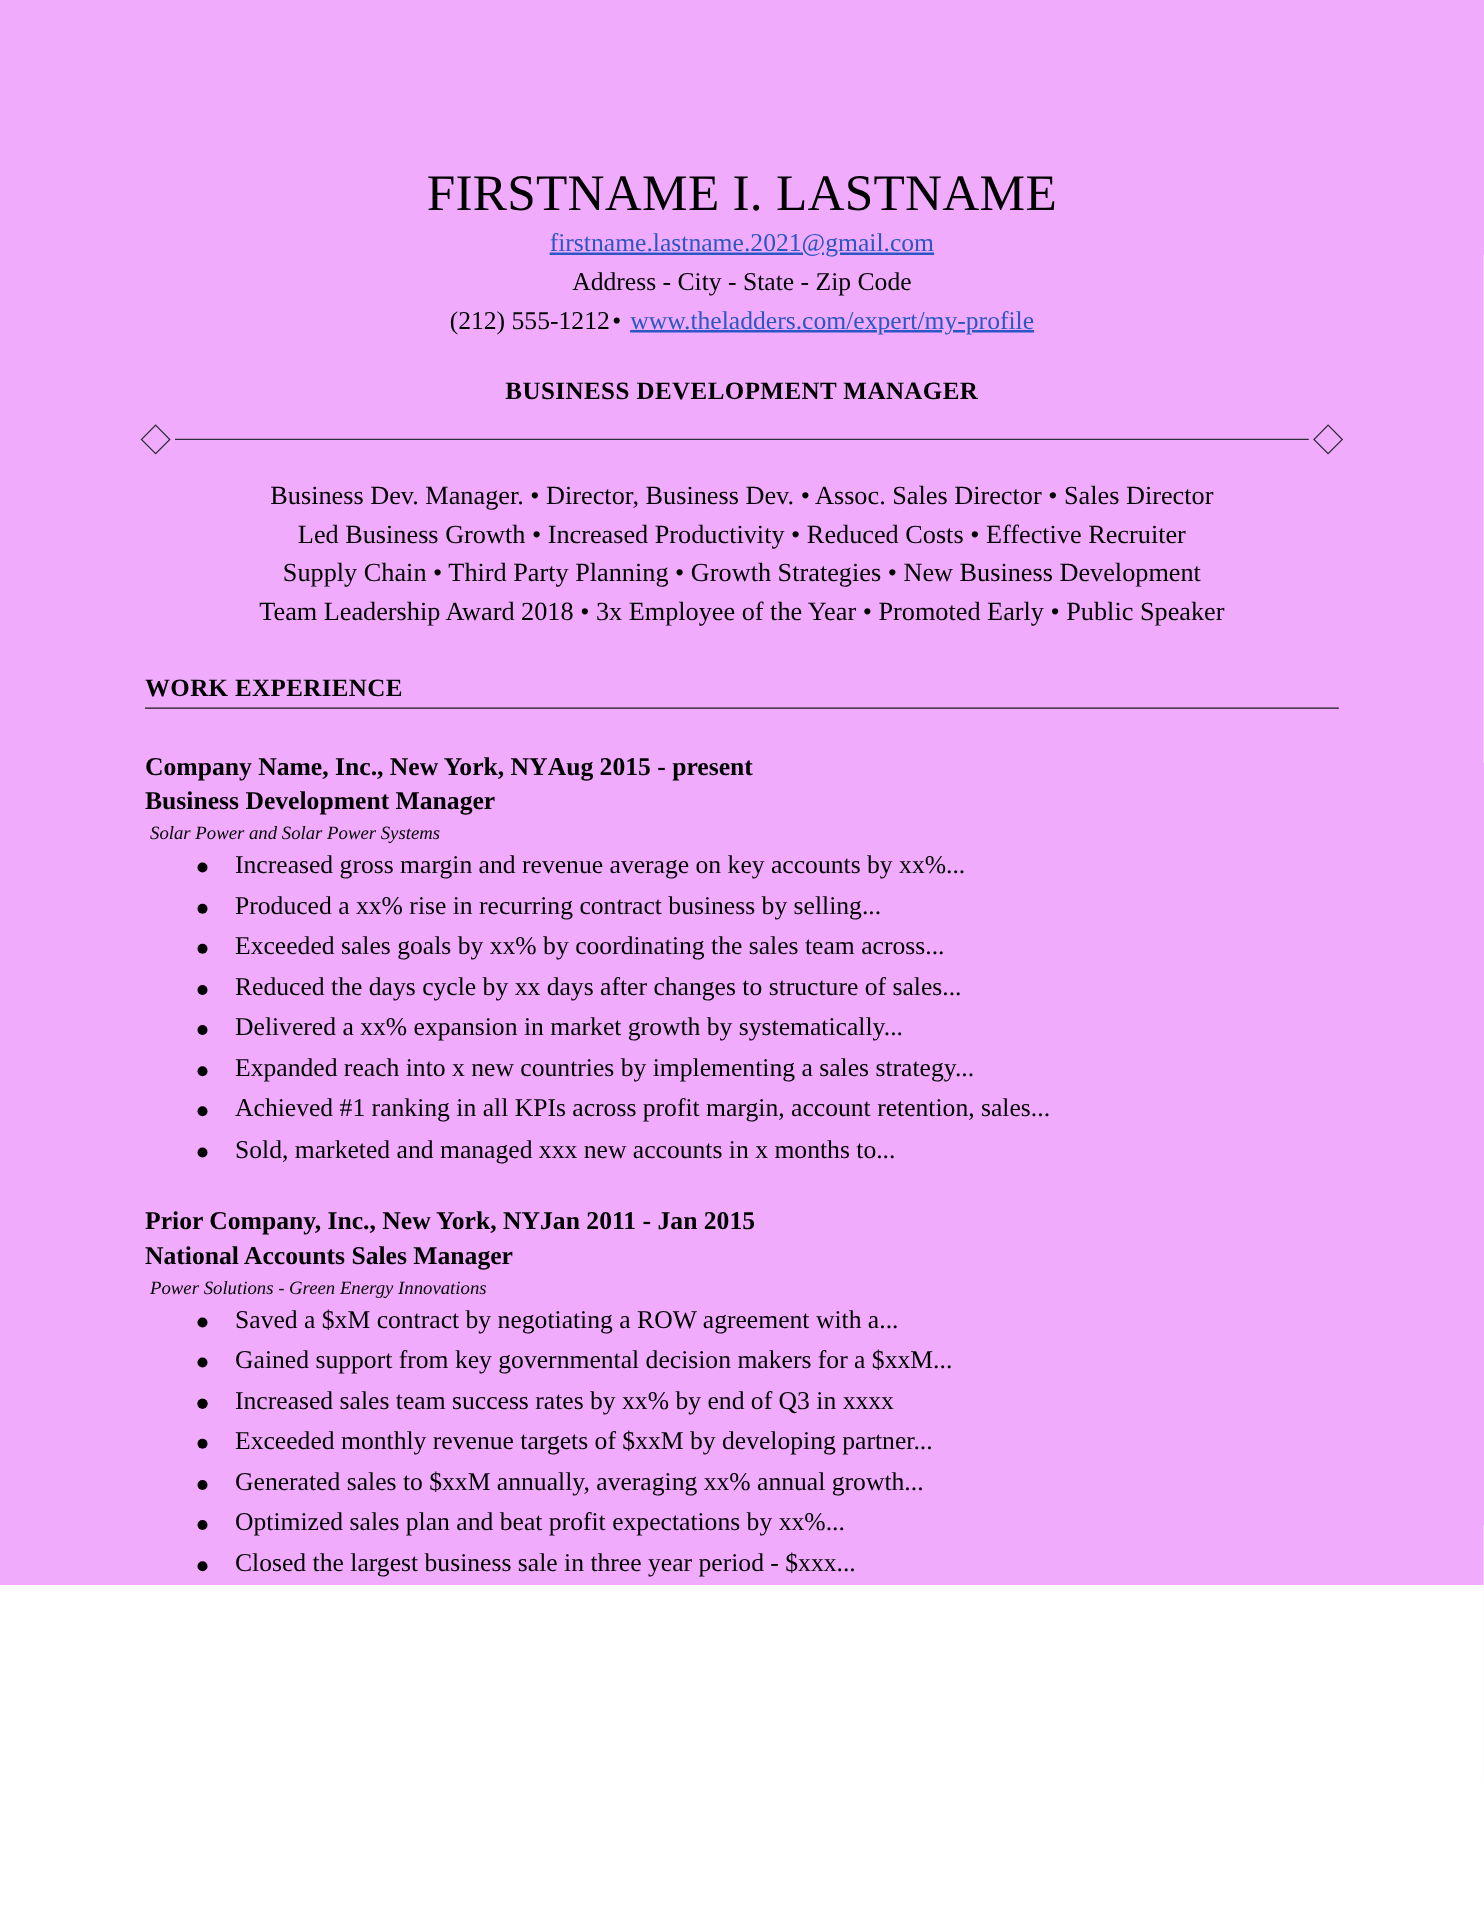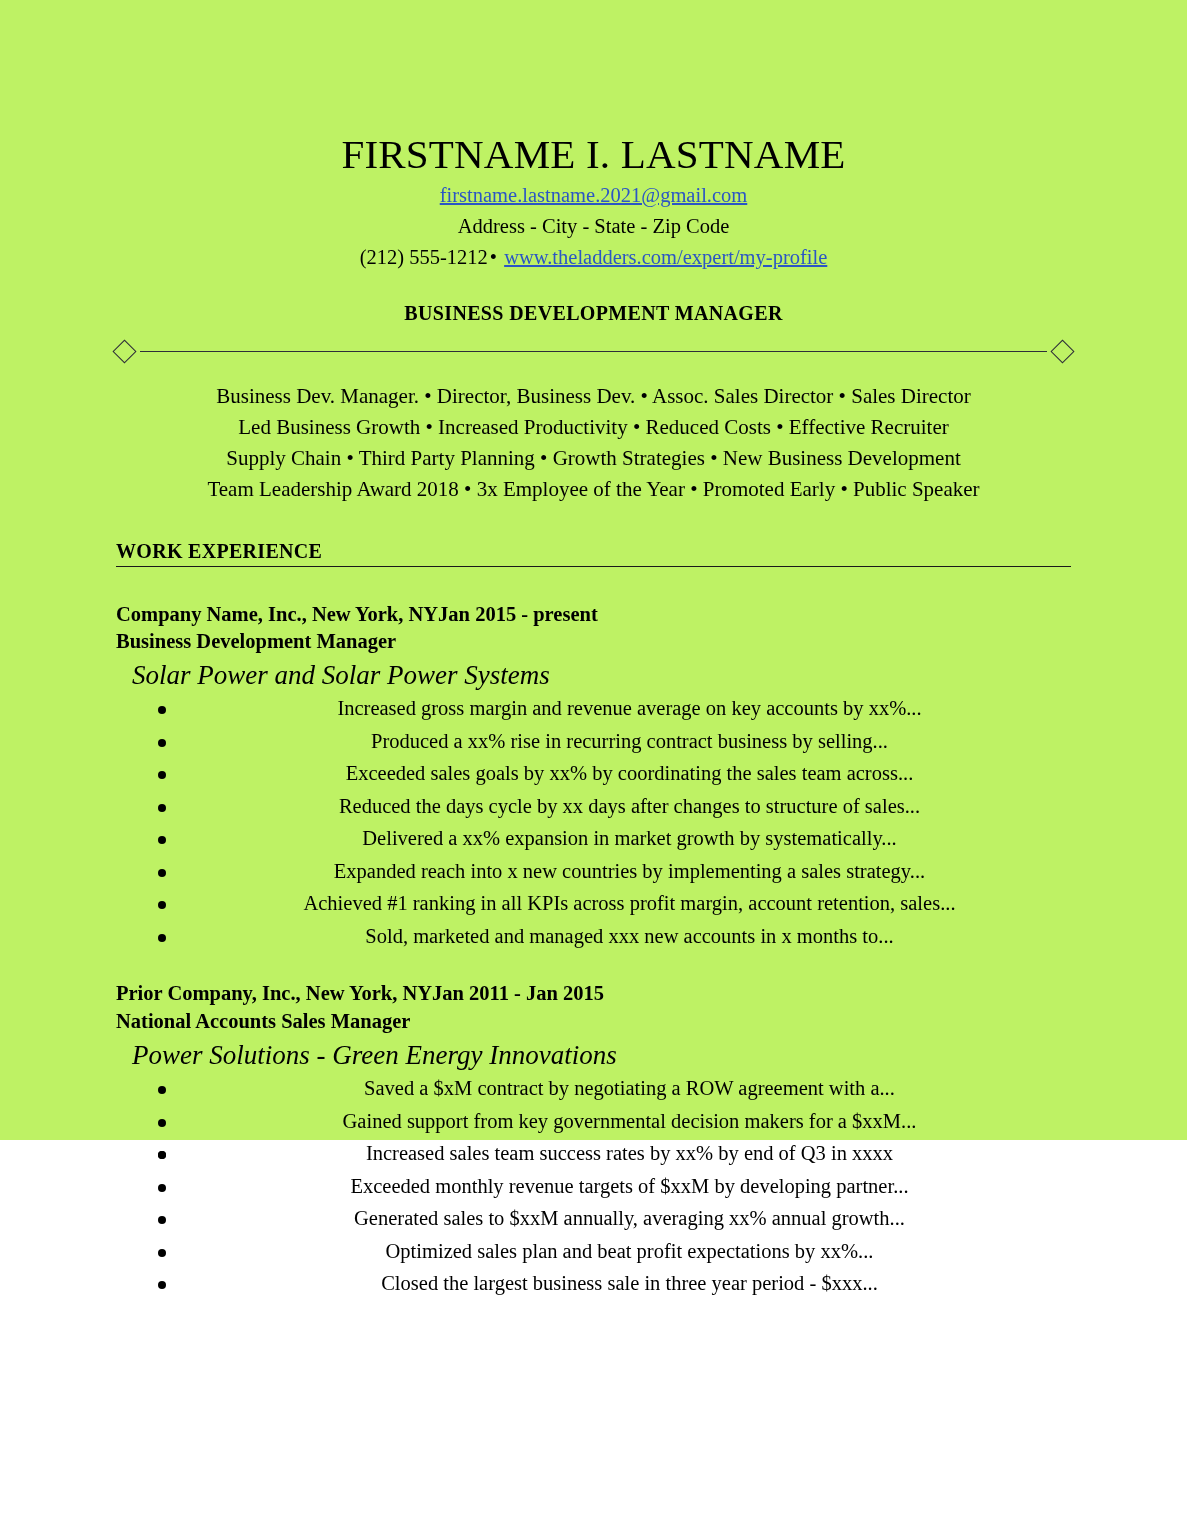--- a/index.html
+++ b/index.html
@@ -10,22 +10,22 @@
   body {
     width: 1187px;
     height: 1536px;
     font-family: "Liberation Serif", serif;
     color: #000000;
     overflow: hidden;
   }
   .page {
     position: relative;
     width: 1187px;
-    height: 1140px;
-    background: #bef264;
+    height: 1268px;
+    background: #f0abfc;
     box-sizing: border-box;
     padding: 0 100px;
   }
   .content {
     width: 955px;
     margin: 0 auto;
   }
 
   
   .header { text-align: center; padding-top: 132px; }
@@ -112,38 +112,37 @@
   .job-company,
   .job-dates,
   .job-role {
     font-size: 20.5px;
     font-weight: 700;
     line-height: 1.33;
     margin: 0;
   }
   .job-dates { white-space: nowrap; }
   .job-tagline {
-    font-size: 27px;
+    font-size: 15px;
     font-style: italic;
     line-height: 1.34;
-    margin: 2px 0 0 16px;
+    margin: 2px 0 0 4px;
   }
 
   .bullets {
     list-style: none;
     margin: 5px 0 0 0;
     padding: 0;
   }
   .bullet {
     position: relative;
     font-size: 20.5px;
     line-height: 1.0;
     padding: 0 0 0 72px;
     margin: 0 0 12px 0;
-    text-align: center;
   }
   .bullet:last-child { margin-bottom: 0; }
   .bullet-dot {
     position: absolute;
     left: 42px;
     top: 8px;
     width: 8px;
     height: 8px;
     border-radius: 50%;
     background: #000000;
@@ -185,21 +184,21 @@
       <p class="summary-line">Team Leadership Award 2018 • 3x Employee of the Year • Promoted Early • Public Speaker</p>
     </div>
 
     <div class="section">
       <div class="section-heading">WORK EXPERIENCE</div>
       <div class="section-rule"></div>
 
       <div class="job">
         <div class="job-topline">
           <div class="job-company">Company Name, Inc., New York, NY</div>
-          <div class="job-dates">Jan 2015 - present</div>
+          <div class="job-dates">Aug 2015 - present</div>
         </div>
         <div class="job-role">Business Development Manager</div>
         <div class="job-tagline">Solar Power and Solar Power Systems</div>
         <ul class="bullets">
           <li class="bullet"><span class="bullet-dot"></span><span>Increased gross margin and revenue average on key accounts by xx%...</span></li>
           <li class="bullet"><span class="bullet-dot"></span><span>Produced a xx% rise in recurring contract business by selling...</span></li>
           <li class="bullet"><span class="bullet-dot"></span><span>Exceeded sales goals by xx% by coordinating the sales team across...</span></li>
           <li class="bullet"><span class="bullet-dot"></span><span>Reduced the days cycle by xx days after changes to structure of sales...</span></li>
           <li class="bullet"><span class="bullet-dot"></span><span>Delivered a xx% expansion in market growth by systematically...</span></li>
           <li class="bullet"><span class="bullet-dot"></span><span>Expanded reach into x new countries by implementing a sales strategy...</span></li>

